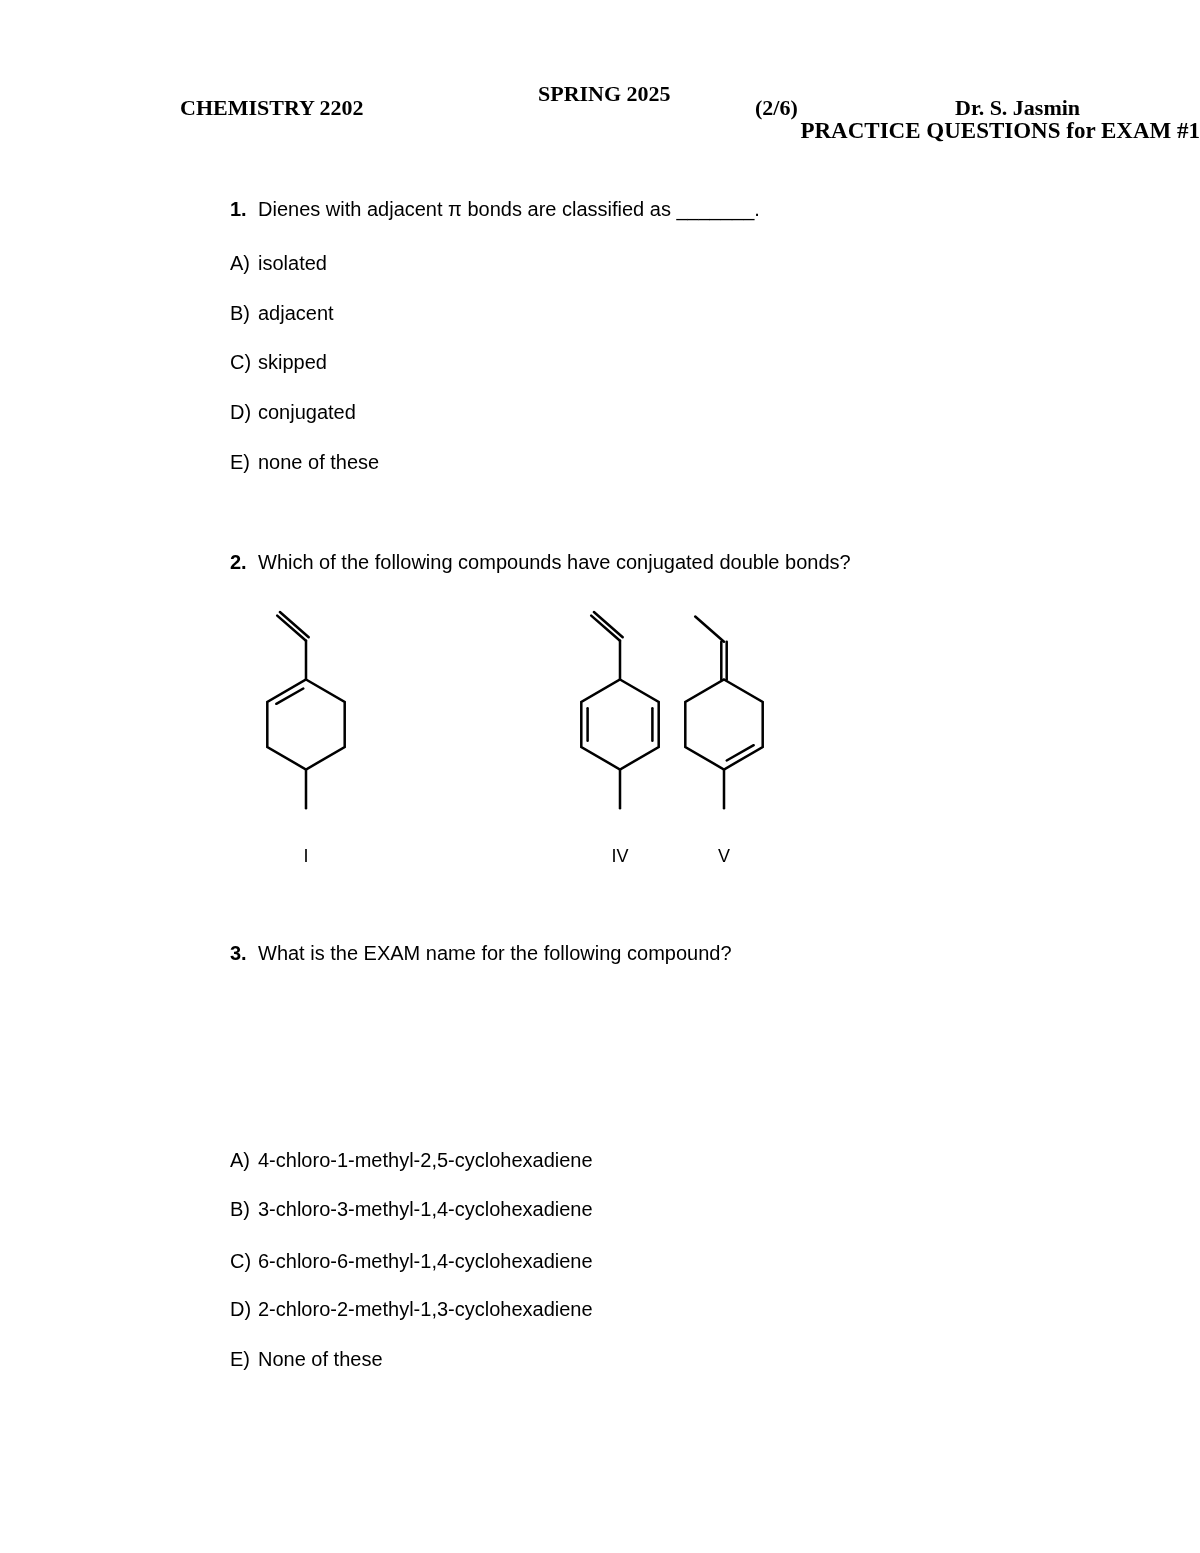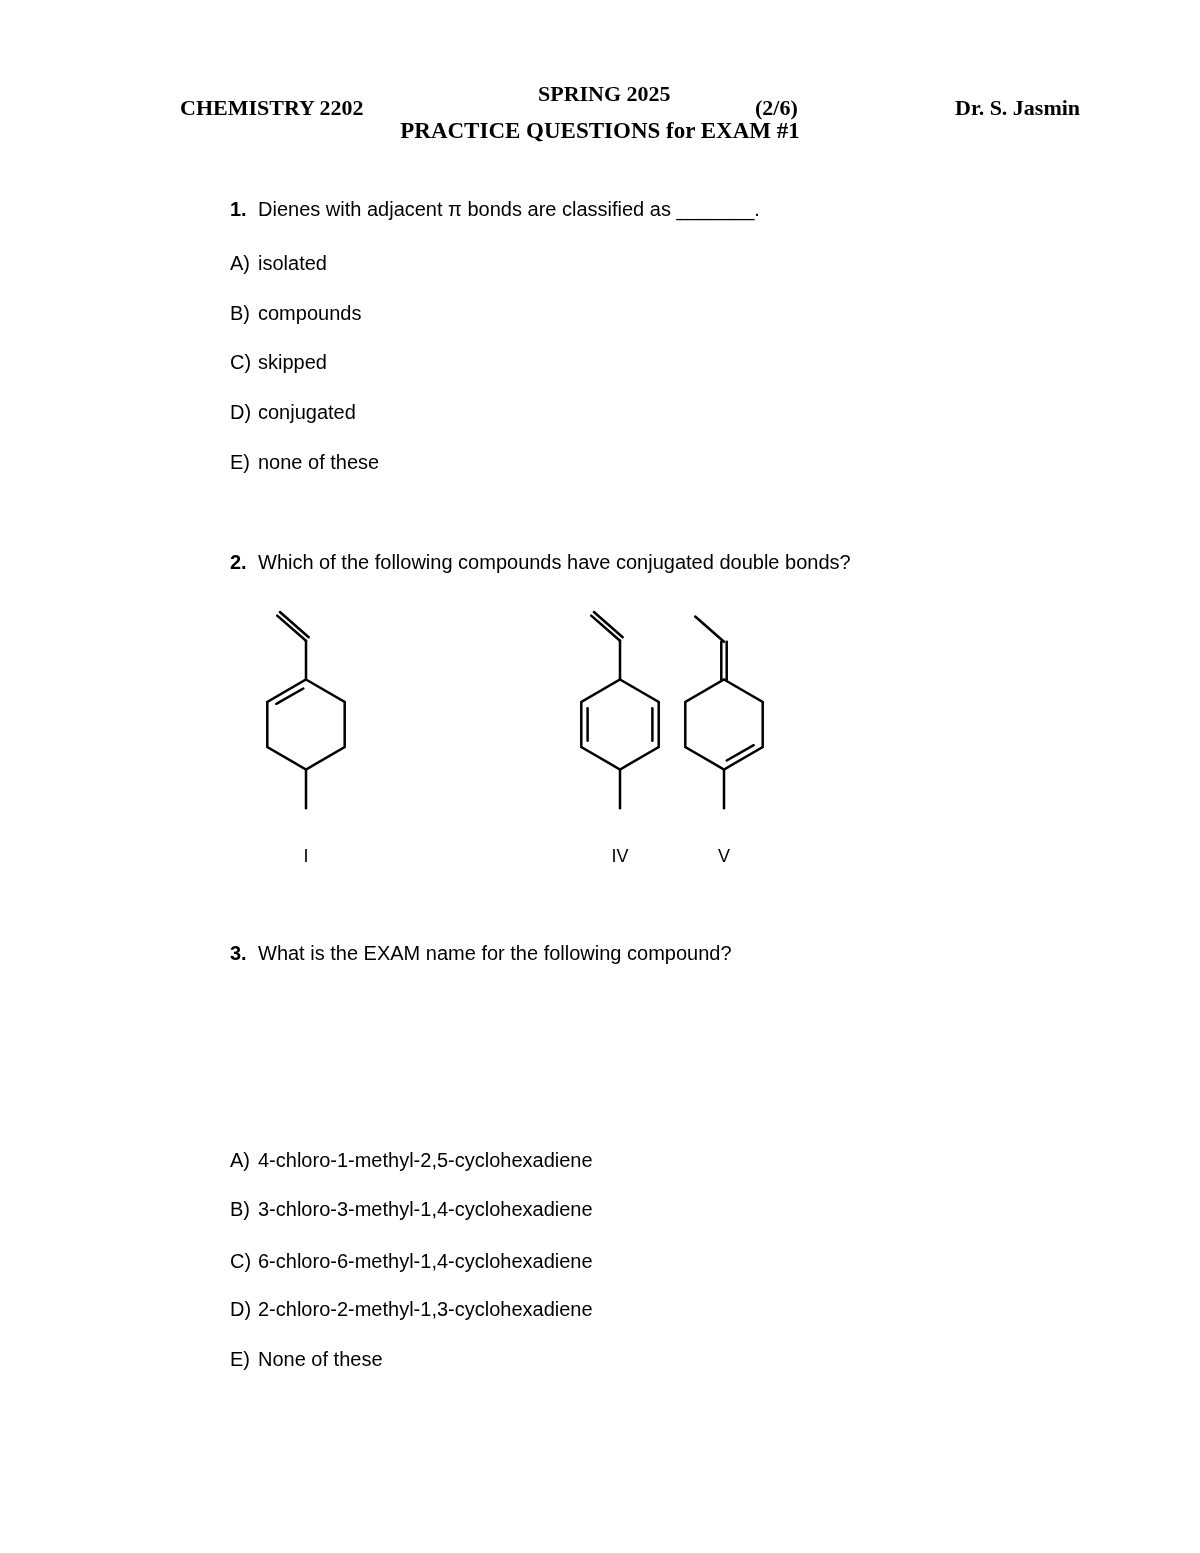--- a/index.html
+++ b/index.html
@@ -17,21 +17,21 @@
     font-family:"Liberation Serif", serif;
     font-weight:bold;
     font-size:22px;
     white-space:nowrap;
     margin-top:25px;
   }
   .header-item.italic { }
   .doc-title {
     position:absolute;
     top:118px; left:0; width:100%;
-    text-align:center;
+    text-align:right;
     font-family:"Liberation Serif", serif;
     font-weight:bold;
     font-size:23px;
   }
   .q {
     position:absolute; left:230px;
     font-size:20px;
     display:flex;
     white-space:nowrap;
   }
@@ -65,21 +65,21 @@
   <div class="q" style="top:198px;">
     <span class="q-num">1.</span>
     <span>Dienes with adjacent π bonds are classified as _______.</span>
   </div>
   <div class="opt" style="top:252px;">
     <span class="opt-letter">A)</span>
     <span>isolated</span>
   </div>
   <div class="opt" style="top:302px;">
     <span class="opt-letter">B)</span>
-    <span>compounds</span>
+    <span>adjacent</span>
   </div>
   <div class="opt" style="top:351px;">
     <span class="opt-letter">C)</span>
     <span>skipped</span>
   </div>
   <div class="opt" style="top:401px;">
     <span class="opt-letter">D)</span>
     <span>conjugated</span>
   </div>
   <div class="opt" style="top:451px;">

